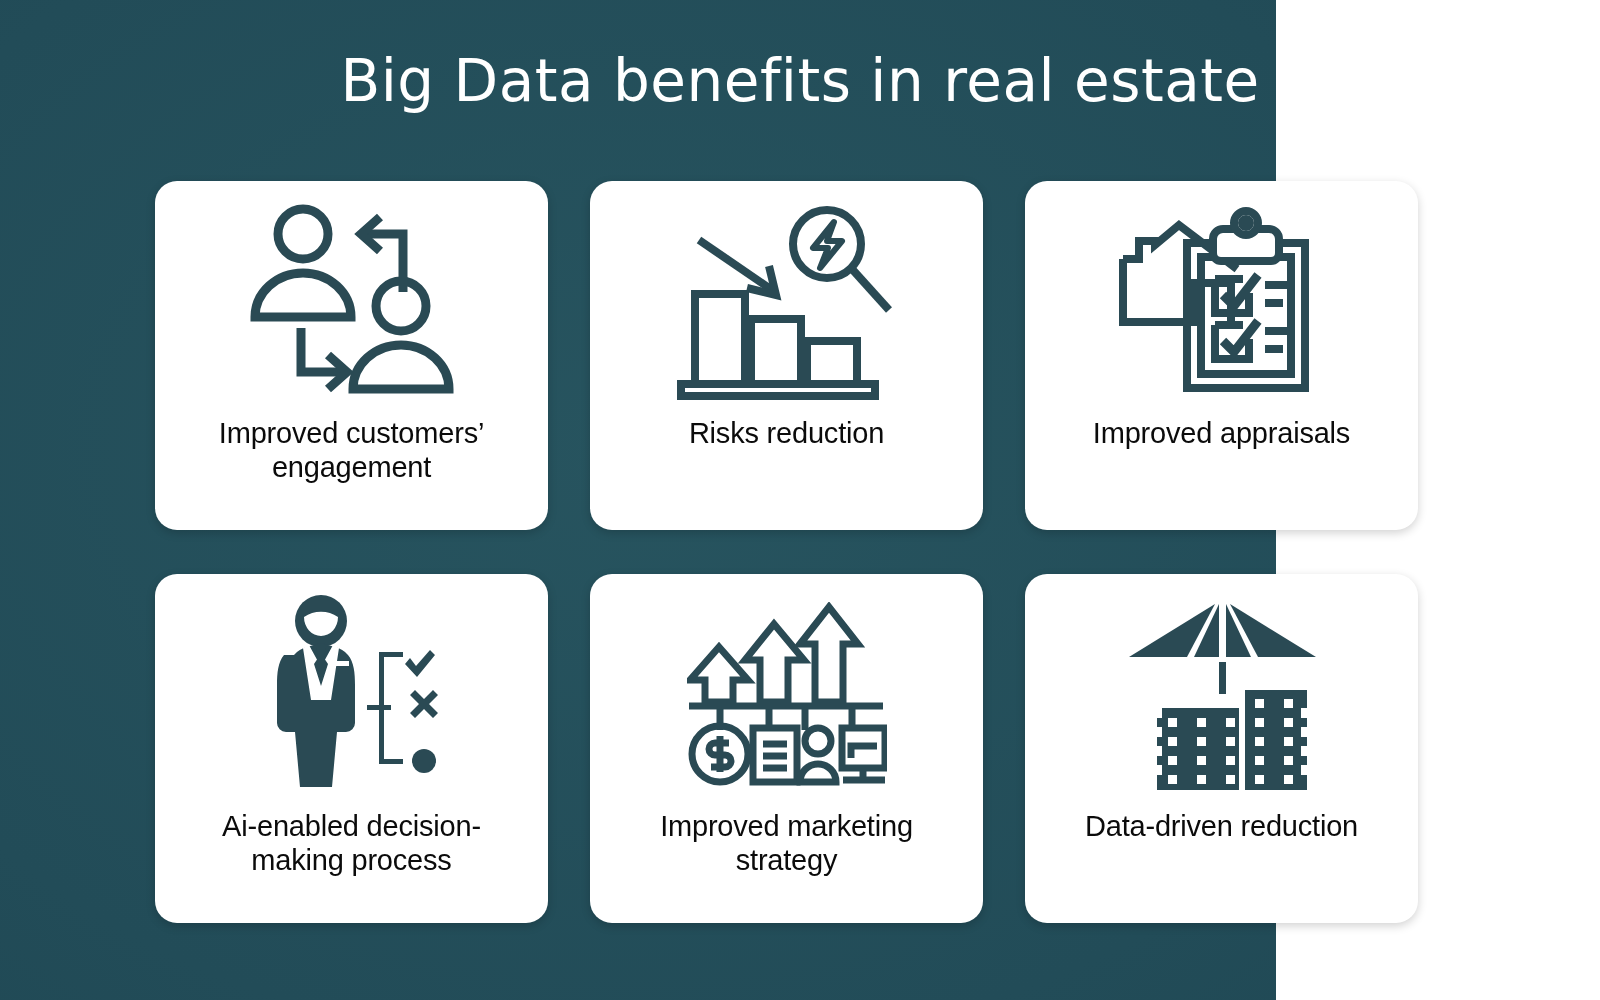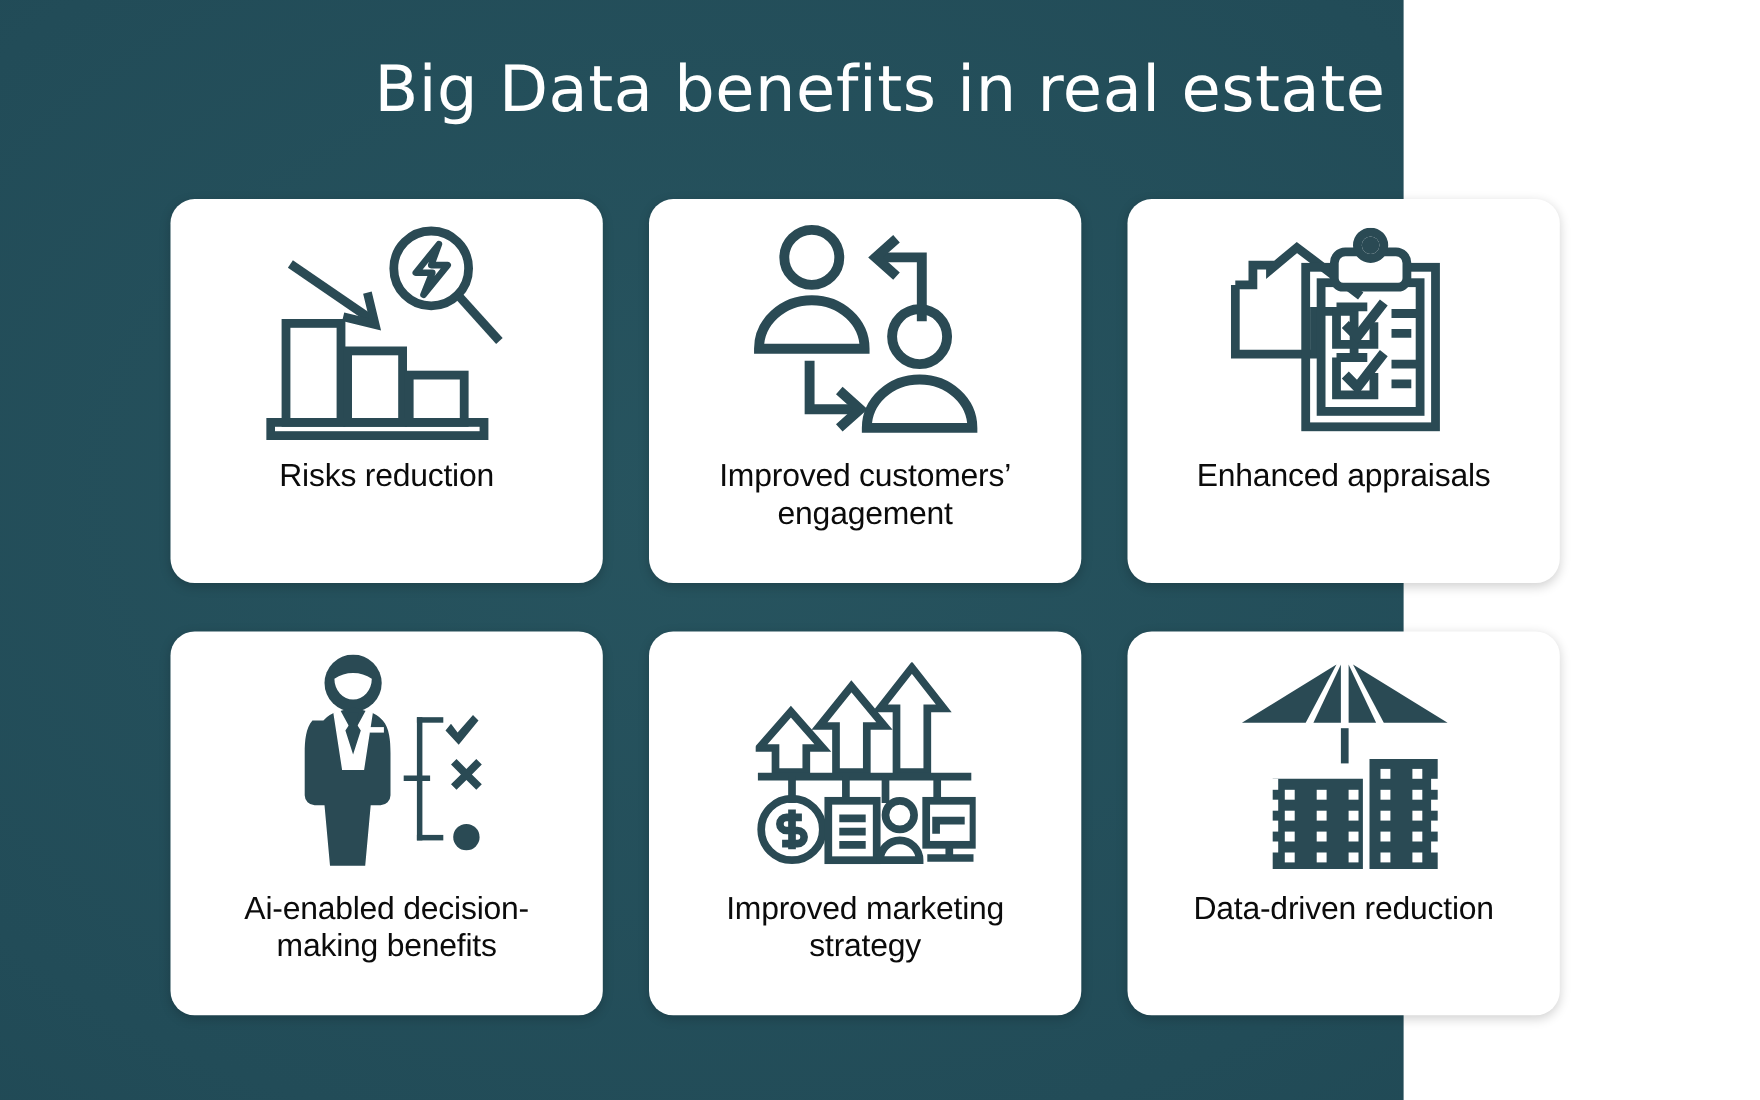--- a/index.html
+++ b/index.html
@@ -81,20 +81,40 @@
 </style>
 </head>
 <body>
 
 <div id="poster">
 
   <div id="title">Big Data benefits in real estate</div>
 
   <div id="grid">
 
+    <div class="card two-line">
+      <div class="icon-wrap">
+        <svg width="210" height="195" viewBox="0 0 210 195" fill="none" stroke="#2a4a54" stroke-width="9" stroke-linecap="butt" stroke-linejoin="miter">
+
+          <circle cx="56" cy="30" r="25"></circle>
+          <path d="M8 113 a48 44 0 0 1 96 0 Z"></path>
+
+          <circle cx="154" cy="102" r="25"></circle>
+          <path d="M106 185 a48 44 0 0 1 96 0 Z"></path>
+
+          <path d="M156 88 L156 30 L116 30"></path>
+          <path d="M133 13 L114 30 L133 47" fill="none"></path>
+
+          <path d="M54 124 L54 168 L98 168"></path>
+          <path d="M81 151 L100 168 L81 185" fill="none"></path>
+        </svg>
+      </div>
+      <div class="card-label">Improved customers’ engagement</div>
+    </div>
+
     <div class="card">
       <div class="icon-wrap">
         <svg width="220" height="200" viewBox="0 0 220 200" fill="none" stroke="#2a4a54" stroke-width="8" stroke-linecap="butt" stroke-linejoin="miter">
 
           <circle cx="150" cy="42" r="34"></circle>
 
           <line x1="175" y1="67" x2="212" y2="108"></line>
 
           <path d="M157 20 L136 46 L151 46 L143 66 L165 39 L150 39 Z" stroke-width="6" stroke-linejoin="round"></path>
 
@@ -102,40 +122,20 @@
           <path d="M70 86 L99 93 L92 64" stroke-width="8" stroke-linejoin="miter" fill="none"></path>
 
           <rect x="18" y="92" width="50" height="90"></rect>
           <rect x="74" y="117" width="50" height="65"></rect>
           <rect x="130" y="139" width="50" height="43"></rect>
 
           <rect x="4" y="182" width="194" height="12"></rect>
         </svg>
       </div>
       <div class="card-label">Risks reduction</div>
-    </div>
-
-    <div class="card two-line">
-      <div class="icon-wrap">
-        <svg width="210" height="195" viewBox="0 0 210 195" fill="none" stroke="#2a4a54" stroke-width="9" stroke-linecap="butt" stroke-linejoin="miter">
-
-          <circle cx="56" cy="30" r="25"></circle>
-          <path d="M8 113 a48 44 0 0 1 96 0 Z"></path>
-
-          <circle cx="154" cy="102" r="25"></circle>
-          <path d="M106 185 a48 44 0 0 1 96 0 Z"></path>
-
-          <path d="M156 88 L156 30 L116 30"></path>
-          <path d="M133 13 L114 30 L133 47" fill="none"></path>
-
-          <path d="M54 124 L54 168 L98 168"></path>
-          <path d="M81 151 L100 168 L81 185" fill="none"></path>
-        </svg>
-      </div>
-      <div class="card-label">Improved customers’ engagement</div>
     </div>
 
     <div class="card">
       <div class="icon-wrap">
         <svg width="205" height="190" viewBox="0 0 205 190" fill="none" stroke="#2a4a54" stroke-width="8" stroke-linecap="butt" stroke-linejoin="miter">
 
           <path d="M4 52 L4 115 L76 115 L76 76 L112 76 L112 115"></path>
           <path d="M4 52 L20 52 L20 34 L36 34 L36 38 L60 18 L118 62"></path>
 
           <rect x="68" y="36" width="118" height="145"></rect>
@@ -150,21 +150,21 @@
           <path d="M104 88 L115 99 L139 68" stroke-width="9"></path>
           <line x1="146" y1="78" x2="172" y2="78"></line>
           <line x1="146" y1="96" x2="164" y2="96"></line>
 
           <path d="M96 118 h28 M96 118 v34 h34 v-20"></path>
           <path d="M104 134 L115 145 L139 114" stroke-width="9"></path>
           <line x1="146" y1="124" x2="172" y2="124"></line>
           <line x1="146" y1="142" x2="164" y2="142"></line>
         </svg>
       </div>
-      <div class="card-label">Enhanced appraisals</div>
+      <div class="card-label">Improved appraisals</div>
     </div>
 
     <div class="card two-line">
       <div class="icon-wrap">
         <svg width="175" height="200" viewBox="0 0 175 200" fill="none">
           <g fill="#2a4a54">
 
             <circle cx="57" cy="26" r="26"></circle>
 
             <path d="M40 22 a17 19 0 0 0 34 0 a30 30 0 0 0 -34 0 Z" fill="#ffffff"></path>
@@ -185,21 +185,21 @@
             <rect x="103" y="110" width="24" height="5"></rect>
 
             <path d="M146 63 l6 8 l14 -16 l5 5 l-18 22 l-12 -13 Z"></path>
 
             <path d="M146 100 l5 -5 l9 9 l9 -9 l5 5 l-9 9 l9 9 l-5 5 l-9 -9 l-9 9 l-5 -5 l9 -9 Z"></path>
 
             <circle cx="160" cy="166" r="12"></circle>
           </g>
         </svg>
       </div>
-      <div class="card-label">Ai-enabled decision-making benefits</div>
+      <div class="card-label">Ai-enabled decision-making process</div>
     </div>
 
     <div class="card two-line">
       <div class="icon-wrap">
         <svg width="200" height="185" viewBox="0 0 200 185" fill="none" stroke="#2a4a54" stroke-width="7" stroke-linecap="butt" stroke-linejoin="miter">
 
           <path d="M3 78 L32 45 L61 78 L46 78 L46 100 L18 100 L18 78 Z"></path>
 
           <path d="M58 58 L87 22 L117 58 L101 58 L101 100 L73 100 L73 58 Z"></path>
 

